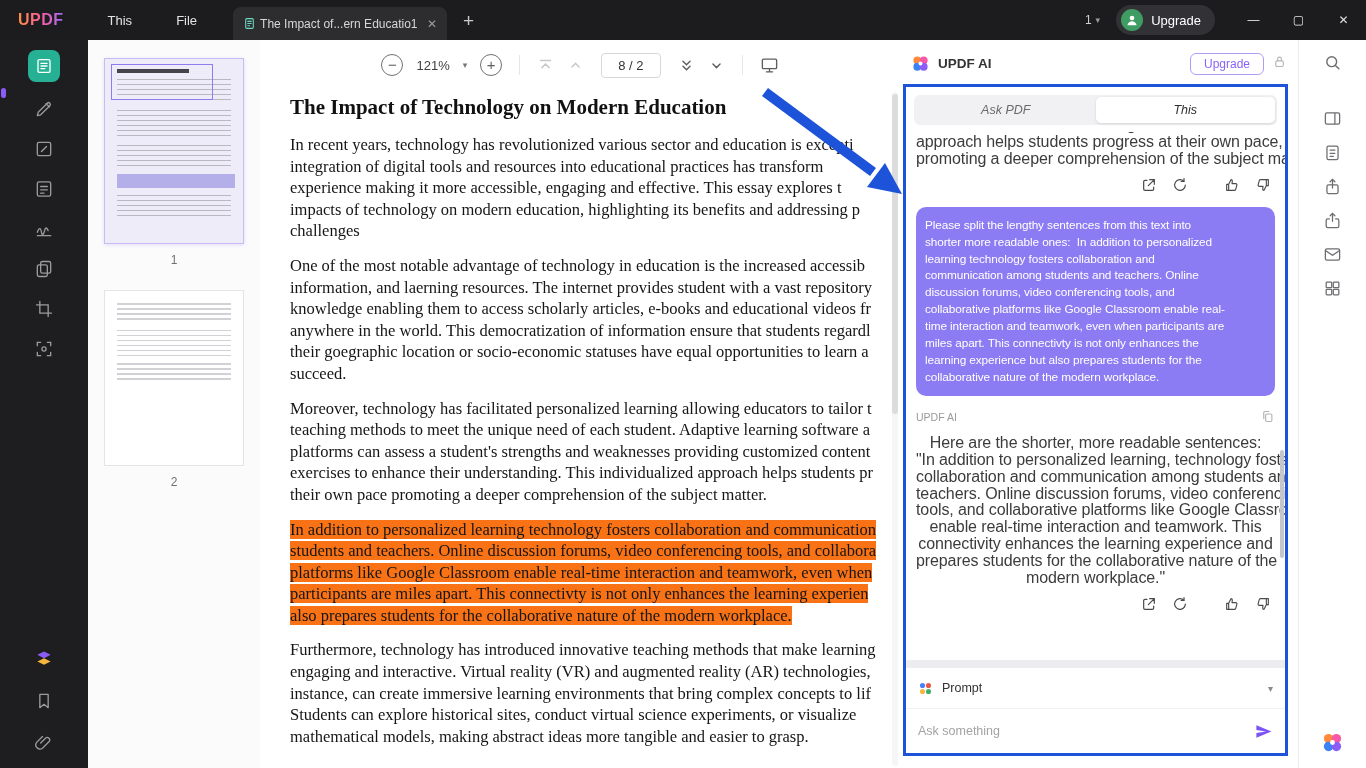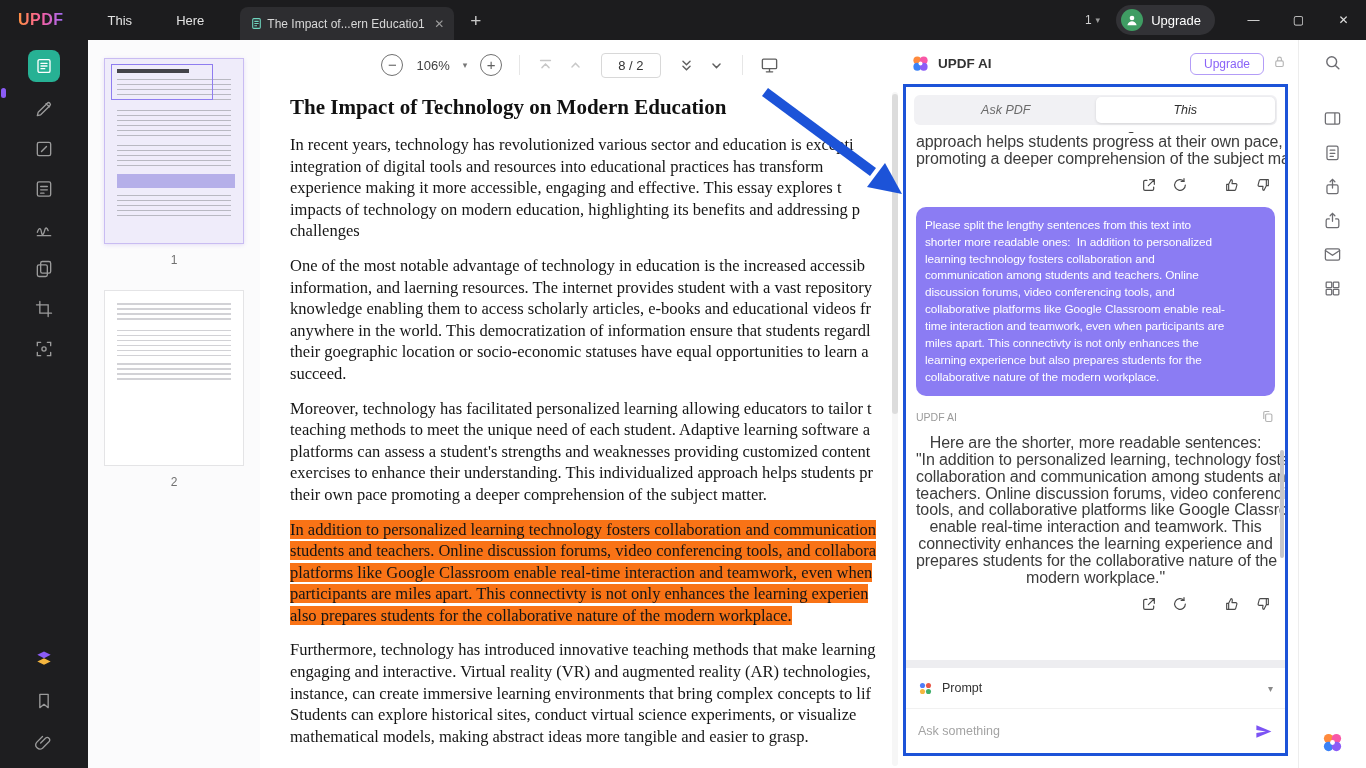--- a/index.html
+++ b/index.html
@@ -123,21 +123,21 @@
   .rr { color:#6d6d72; display:flex; }
   .rr-group { display:flex; flex-direction:column; gap:15px; margin-top:22px; }
   .rr-bottom { margin-top:auto; }
 </style>
 </head>
 <body>
 
 <div class="titlebar">
   <span class="logo">UPDF</span>
   <span class="menu">This</span>
-  <span class="menu">Here</span>
+  <span class="menu">File</span>
   <div class="tab">
     <span style="display:flex">
       <svg width="13" height="13" viewBox="0 0 24 24" fill="none" stroke="#6fd6bf" stroke-width="2">
           <rect x="5" y="3" width="14" height="18" rx="2"></rect>
           <path d="M8 8h8M8 12h8M8 16h5"></path>
         </svg>
     </span>
     <span class="tab-title">The Impact of...ern Educatio1</span>
     <span class="tab-close">✕</span>
   </div>
@@ -254,21 +254,21 @@
     </div>
     <div class="thumb-label">2</div>
   </div>
 </div>
 
 <div class="main">
   <div class="toolbar">
     <span class="tbtn">
         <span class="zoom-circle">−</span>
       </span>
-    <span class="zoom-label">106%</span>
+    <span class="zoom-label">121%</span>
     <span class="small-chev">▾</span>
     <span class="tbtn">
         <span class="zoom-circle">+</span>
       </span>
     <span class="divider"></span>
     <span class="tbtn disabled">
       <svg width="17" height="17" viewBox="0 0 24 24" fill="none" stroke="currentColor" stroke-width="2" stroke-linecap="round">
           <path d="M5 5h14M7 15l5-5 5 5"></path>
         </svg>
     </span>

